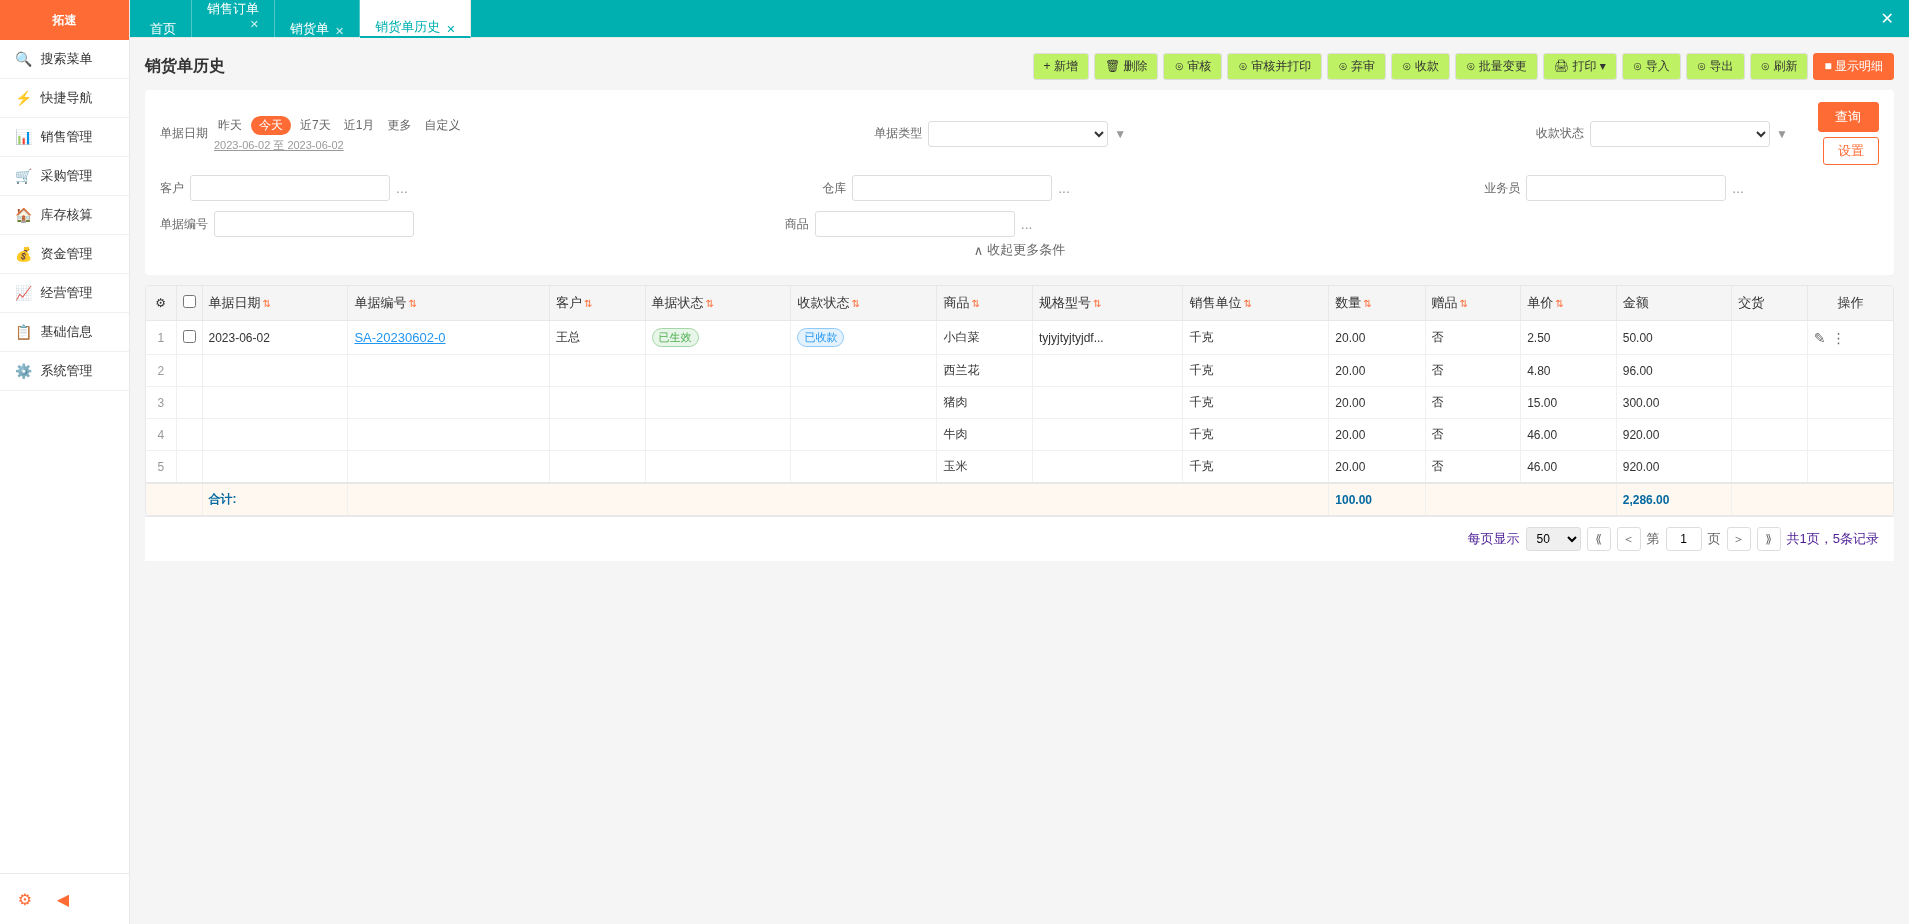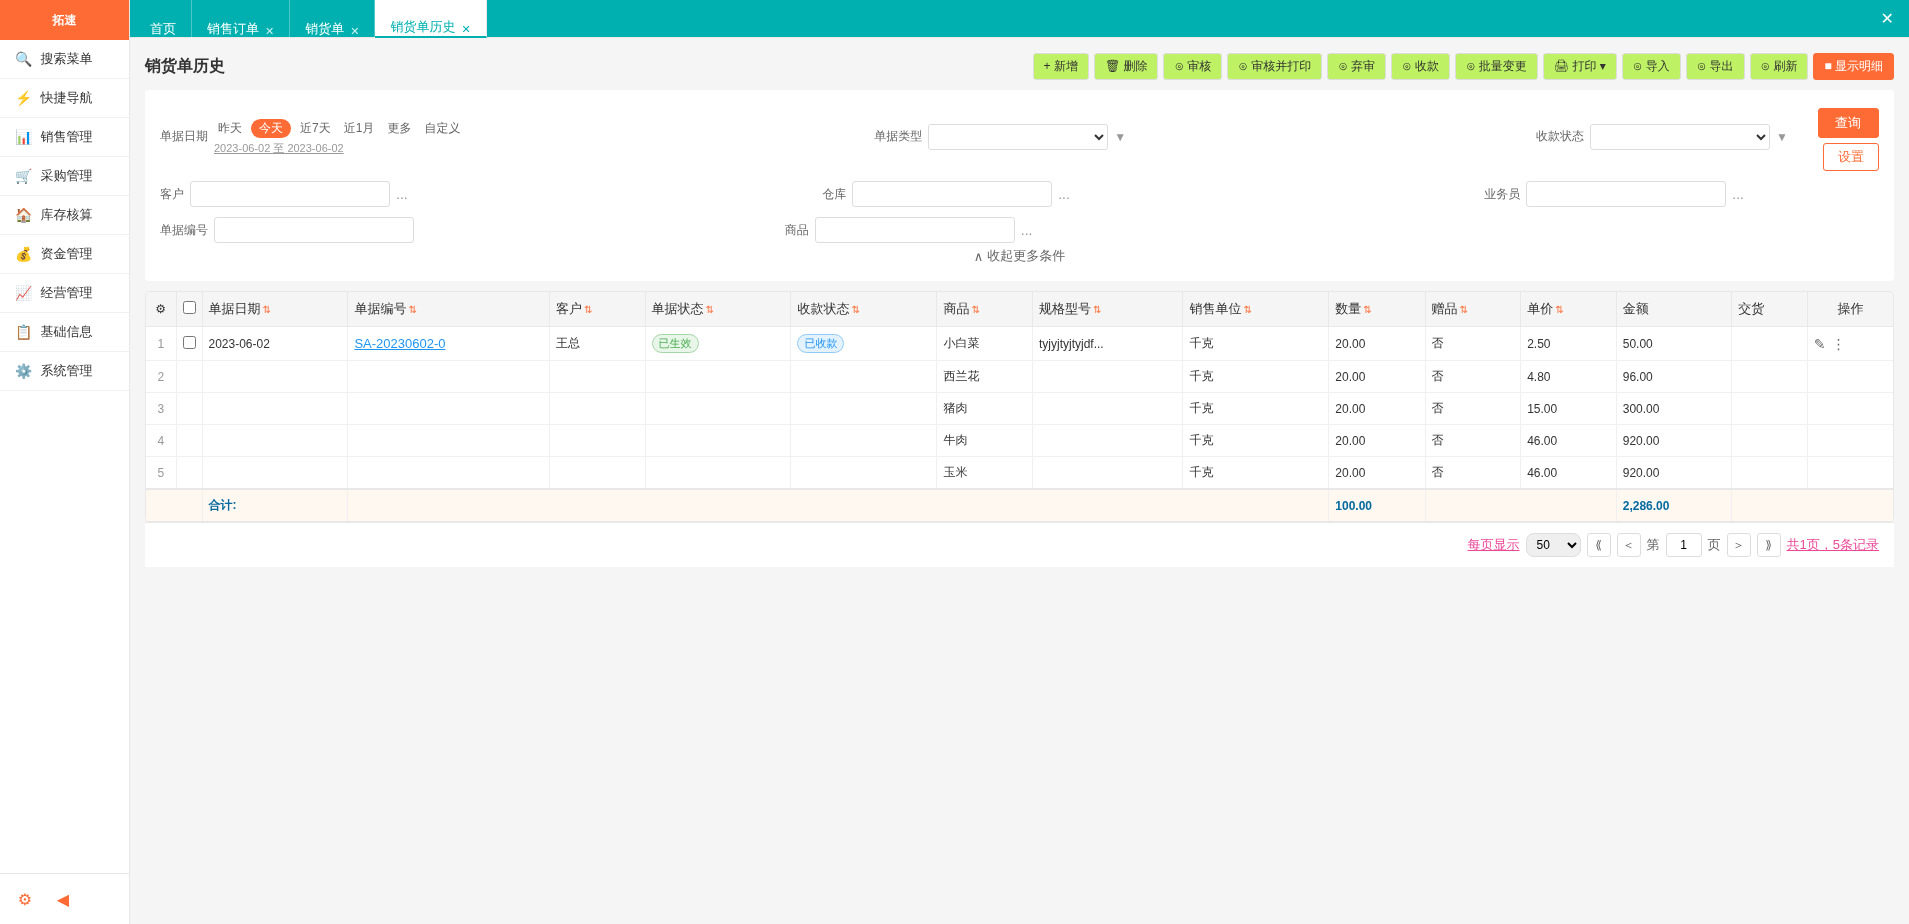--- a/index.html
+++ b/index.html
@@ -275,24 +275,24 @@
     .pagination {
       display: flex;
       align-items: center;
       justify-content: flex-end;
       padding: 10px 15px;
       background: #fff;
       border-top: 1px solid #e8e8e8;
       gap: 6px;
       font-size: 12px;
     }
-    .pagination-label { color: #ec4899; text-decoration: underline; }
+    .pagination-label { color: #4c1d95; }
     .pagination-select {
       border: 1px solid #ddd;
-      border-radius: 8px;
+      border-radius: 3px;
       padding: 2px 6px;
       font-size: 12px;
       height: 24px;
     }
     .page-btn {
       width: 24px;
       height: 24px;
       border: 1px solid #ddd;
       border-radius: 3px;
       display: inline-flex;
@@ -366,21 +366,21 @@
     <div class="sidebar-bottom-btn">◀</div>
   </div>
 </div>
 
 <div class="main">
 
   <div class="tab-bar" style="background:#00b0b0;">
     <div class="tab" style="color:#fff; background:transparent; border-right:1px solid rgba(255,255,255,0.3);">
       <span>首页</span>
     </div>
-    <div class="tab" style="color:#fff; background:transparent; border-right:1px solid rgba(255,255,255,0.3);">
+    <div class="tab" style="color:#fff; background:transparent; border-right:1px solid rgba(255,255,255,0.3);flex-direction:column;">
       <span>销售订单</span>
       <span class="close-icon" style="color:rgba(255,255,255,0.8);">✕</span>
     </div>
     <div class="tab" style="color:#fff; background:transparent; border-right:1px solid rgba(255,255,255,0.3);">
       <span>销货单</span>
       <span class="close-icon" style="color:rgba(255,255,255,0.8);">✕</span>
     </div>
     <div class="tab active" style="background:#fff; color:#00b0b0; border-bottom:2px solid #00b0b0;">
       <span>销货单历史</span>
       <span class="close-icon" style="color:#00b0b0;">✕</span>
@@ -435,21 +435,21 @@
           <span style="color:#999; font-size:12px; cursor:pointer;">▼</span>
         </div>
         <div style="flex:1"></div>
         <div class="filter-item">
           <span class="filter-label">收款状态</span>
           <select class="filter-select">
             <option value=""></option>
           </select>
           <span style="color:#999; font-size:12px; cursor:pointer;">▼</span>
         </div>
-        <div style="display:flex; flex-direction:column; gap:5px; margin-left:15px;margin-top:6px;">
+        <div style="display:flex; flex-direction:column; gap:5px; margin-left:15px;">
           <button class="btn btn-query">查询</button>
           <button class="btn btn-setting">设置</button>
         </div>
       </div>
 
       <div class="filter-row">
         <div class="filter-item">
           <span class="filter-label">客户</span>
           <input class="filter-input" style="width: 200px;">
           <span class="dots-btn">...</span>

